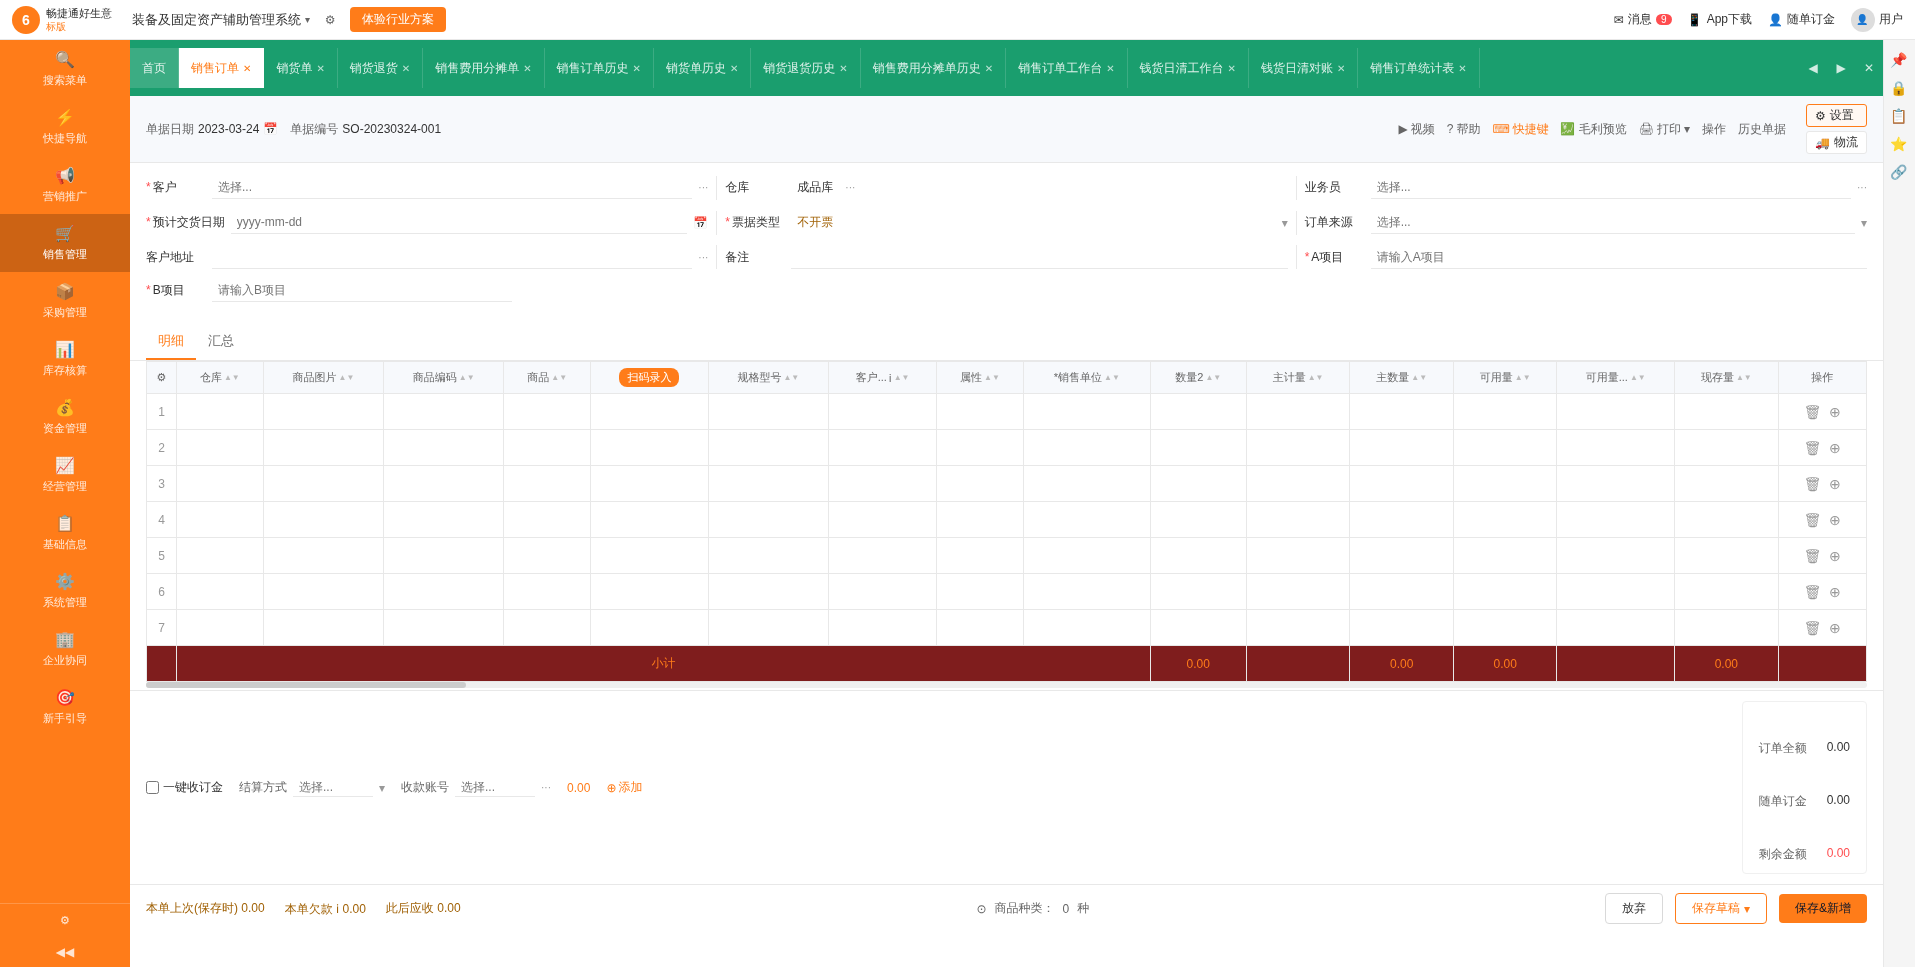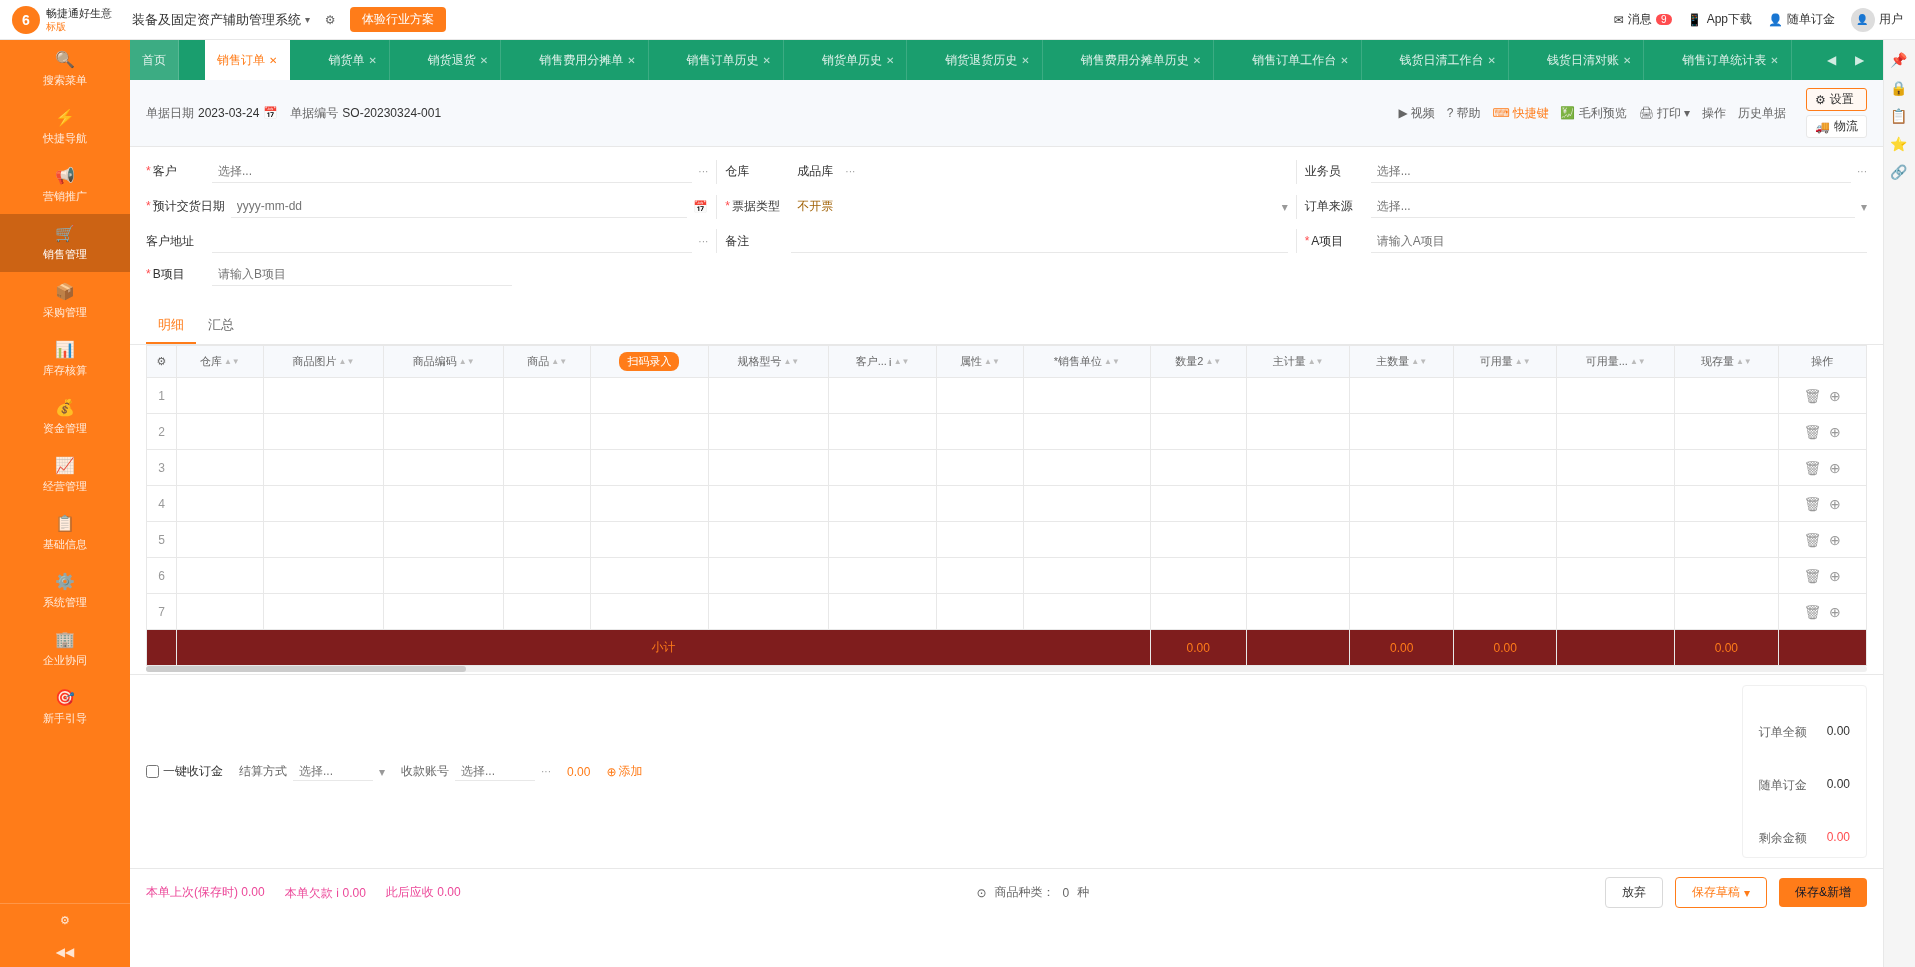--- a/index.html
+++ b/index.html
@@ -4,21 +4,21 @@
   <style>
     * { box-sizing: border-box; margin: 0; padding: 0; }
     body { font-family: 'Microsoft YaHei', Arial, sans-serif; font-size: 12px; background: #f0f2f5; color: #333; overflow: hidden; }
 
     
     .app-container { display: flex; flex-direction: column; height: 967px; width: 1915px; }
     .top-bar { height: 40px; background: #fff; display: flex; align-items: center; padding: 0 12px; border-bottom: 1px solid #e8e8e8; flex-shrink: 0; }
     .main-area { display: flex; flex: 1; overflow: hidden; }
     .sidebar { width: 130px; background: #ff7c19; flex-shrink: 0; display: flex; flex-direction: column; }
     .content-area { flex: 1; display: flex; flex-direction: column; overflow: hidden; }
-    .nav-tabs { height: 40px; background: #1a9e6e; display: flex; align-items: center; overflow: hidden; flex-shrink: 0; gap: 26px; }
+    .nav-tabs { height: 56px; background: #1a9e6e; display: flex; align-items: center; overflow: hidden; flex-shrink: 0; }
     .page-content { flex: 1; background: #fff; overflow-y: auto; padding: 0; }
 
     
     .top-bar-left { display: flex; align-items: center; gap: 8px; }
     .logo-area { display: flex; align-items: center; gap: 6px; }
     .logo-icon { width: 28px; height: 28px; background: #ff7c19; border-radius: 50%; display: flex; align-items: center; justify-content: center; color: white; font-size: 14px; font-weight: bold; }
     .logo-text { font-size: 11px; color: #333; line-height: 1.3; }
     .system-name { margin-left: 12px; font-size: 13px; color: #333; display: flex; align-items: center; gap: 4px; }
     .system-name-dropdown { cursor: pointer; color: #666; font-size: 10px; }
     .settings-icon-btn { width: 24px; height: 24px; display: flex; align-items: center; justify-content: center; cursor: pointer; color: #666; }
@@ -85,21 +85,21 @@
     
     .form-bottom { padding: 10px 16px; border-top: 1px solid #e8e8e8; display: flex; align-items: center; gap: 16px; flex-wrap: wrap; }
     .checkbox-item { display: flex; align-items: center; gap: 4px; }
     .bottom-field { display: flex; align-items: center; gap: 6px; font-size: 12px; color: #666; }
     .bottom-input { border: none; border-bottom: 1px solid #e8e8e8; padding: 2px 6px; font-size: 12px; width: 80px; }
     .bottom-value { color: #ff7c19; font-weight: 500; }
     .add-btn { color: #ff7c19; cursor: pointer; display: flex; align-items: center; gap: 2px; font-size: 12px; }
 
     
     .form-footer { padding: 8px 16px; border-top: 1px solid #e8e8e8; display: flex; align-items: center; }
-    .footer-stats { display: flex; gap: 20px; font-size: 12px; color: #ec4899; }
+    .footer-stats { display: flex; gap: 20px; font-size: 12px; color: #a16207; }
     .footer-actions { margin-left: auto; display: flex; gap: 12px; align-items: center; }
     .btn-discard { border: 1px solid #d9d9d9; background: #fff; padding: 6px 16px; border-radius: 4px; cursor: pointer; font-size: 12px; color: #333; }
     .btn-save-draft { border: 1px solid #ff7c19; background: #fff; color: #ff7c19; padding: 6px 16px; border-radius: 4px; cursor: pointer; font-size: 12px; display: flex; align-items: center; gap: 4px; }
     .btn-save-new { background: #ff7c19; color: #0f172a; border: none; padding: 6px 16px; border-radius: 4px; cursor: pointer; font-size: 12px; }
     .summary-row { display: flex; justify-content: space-between; gap: 20px; padding: 2px 0; margin-top: 28px; }
     .summary-label { color: #666; }
     .summary-value { font-weight: 500; }
 
     
     .right-sidebar { width: 32px; background: #f5f5f5; border-left: 1px solid #e8e8e8; display: flex; flex-direction: column; align-items: center; gap: 4px; padding: 8px 0; }

